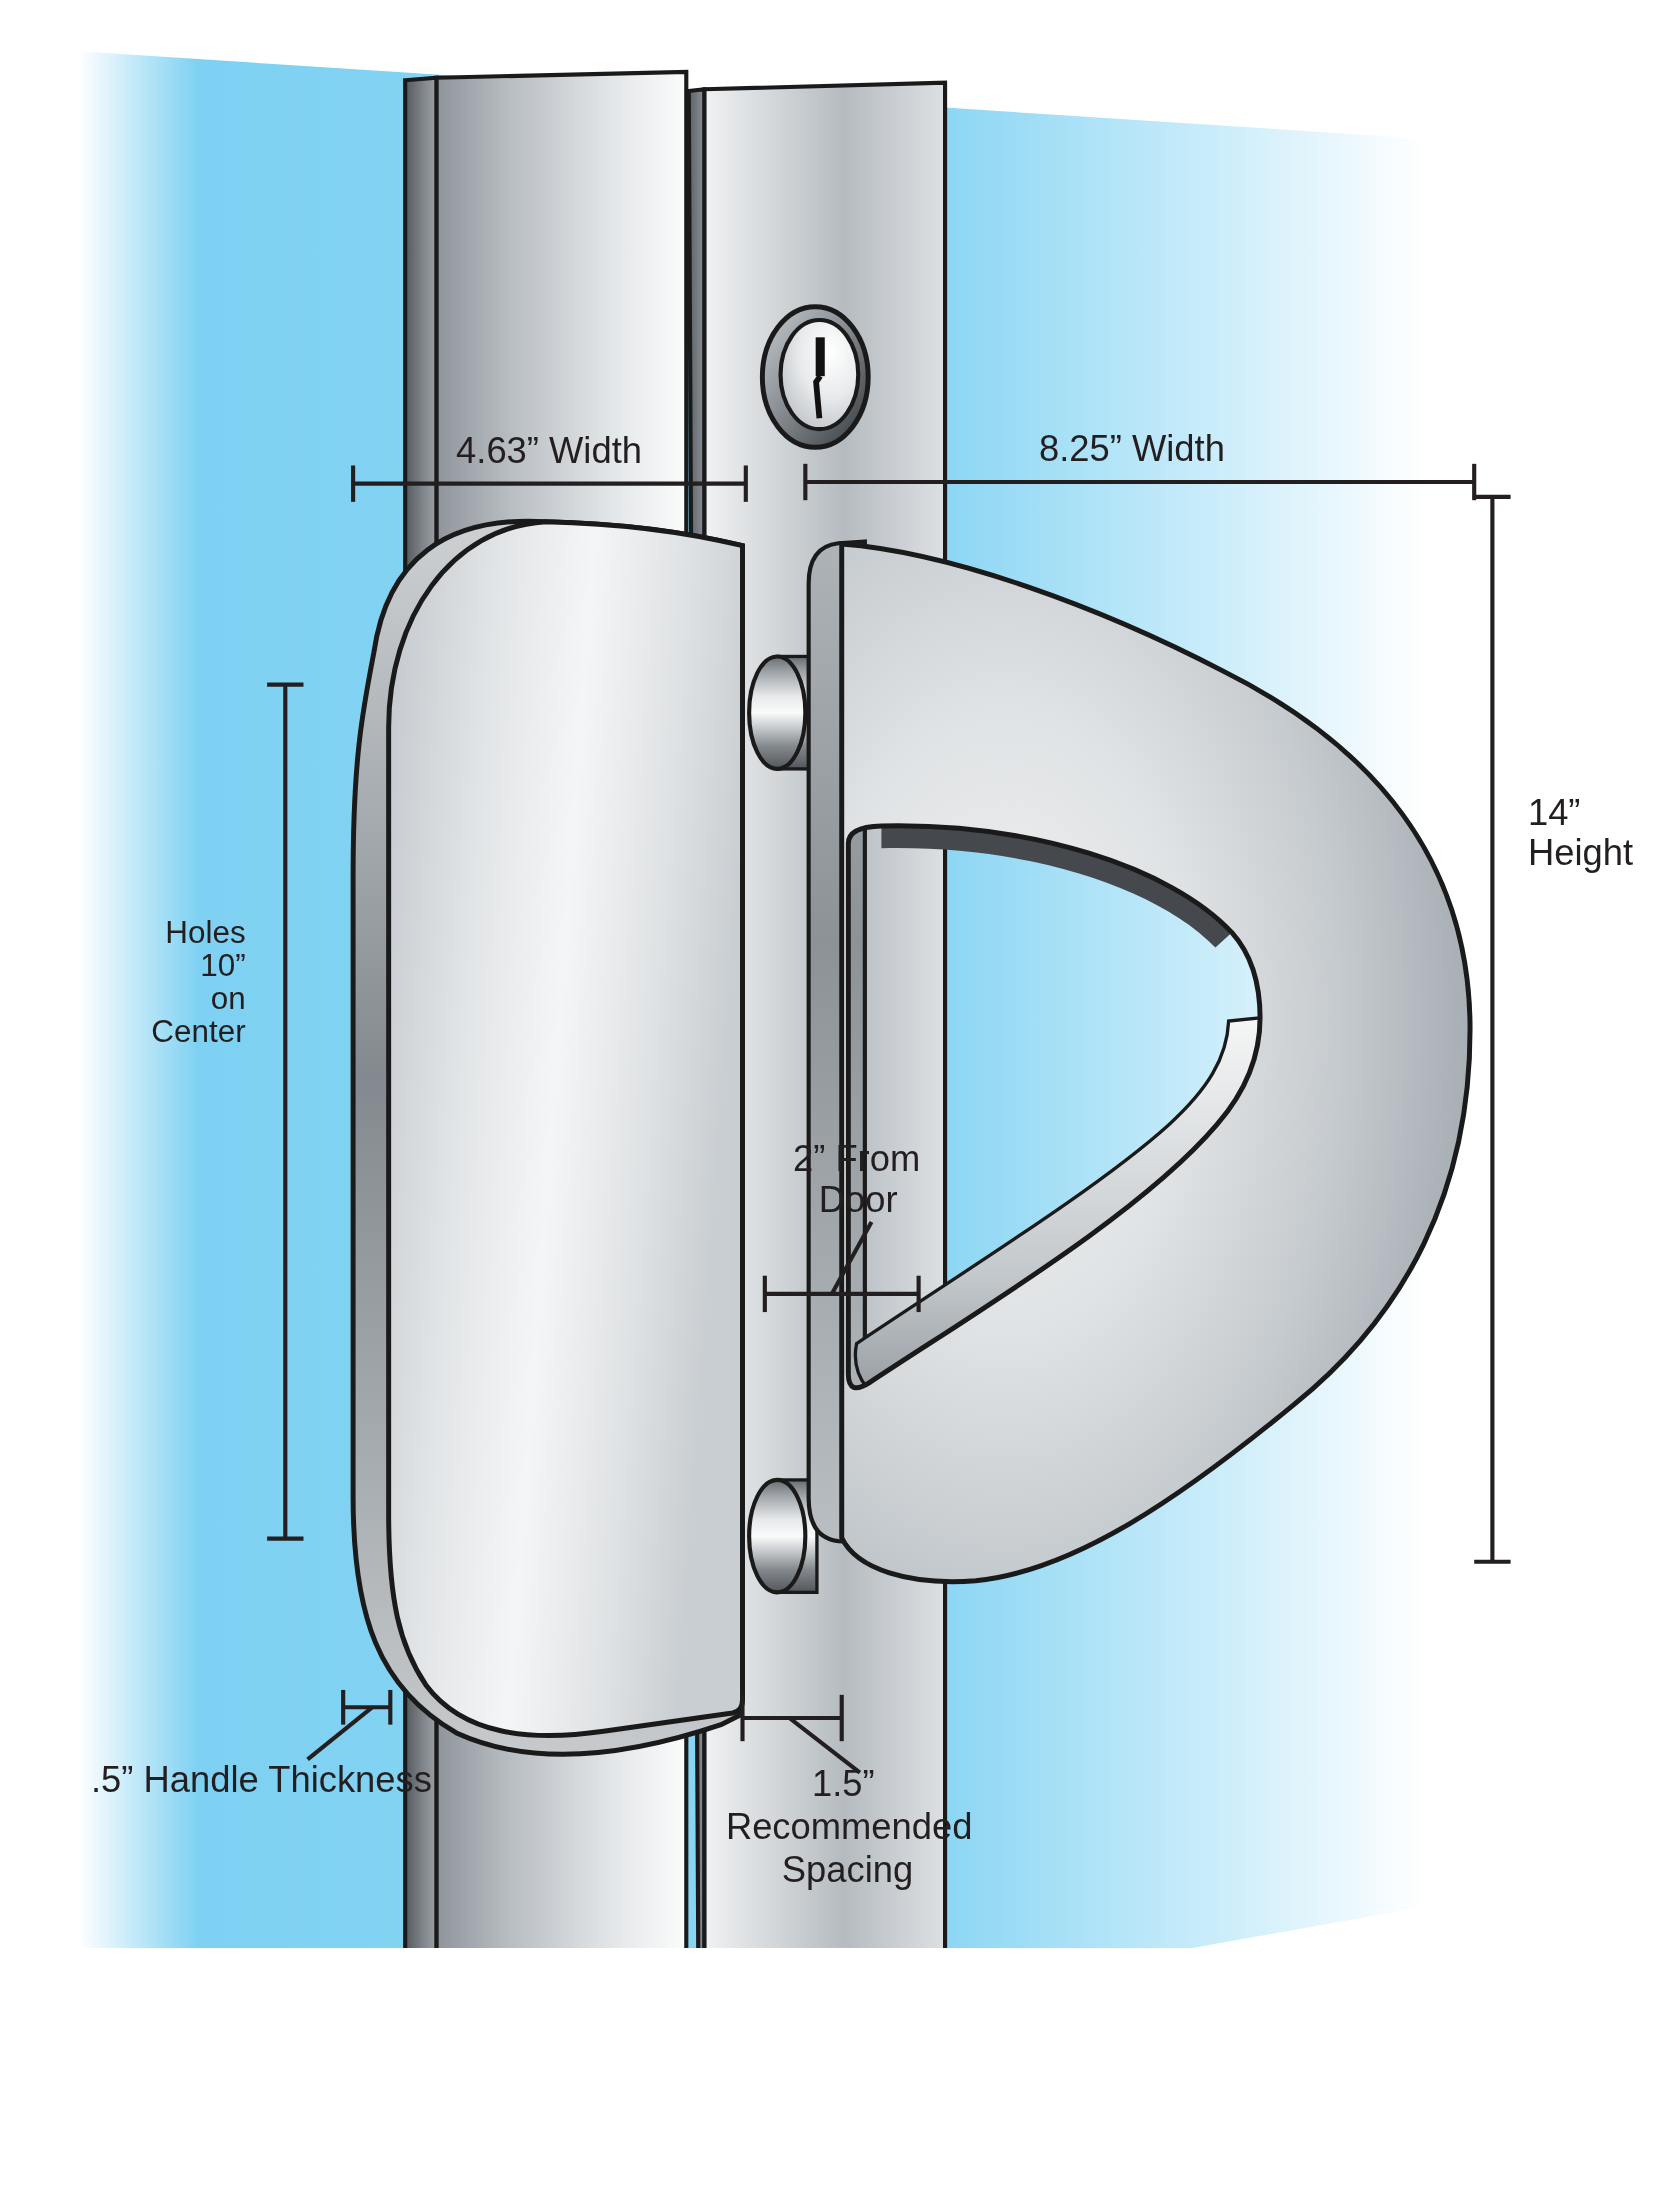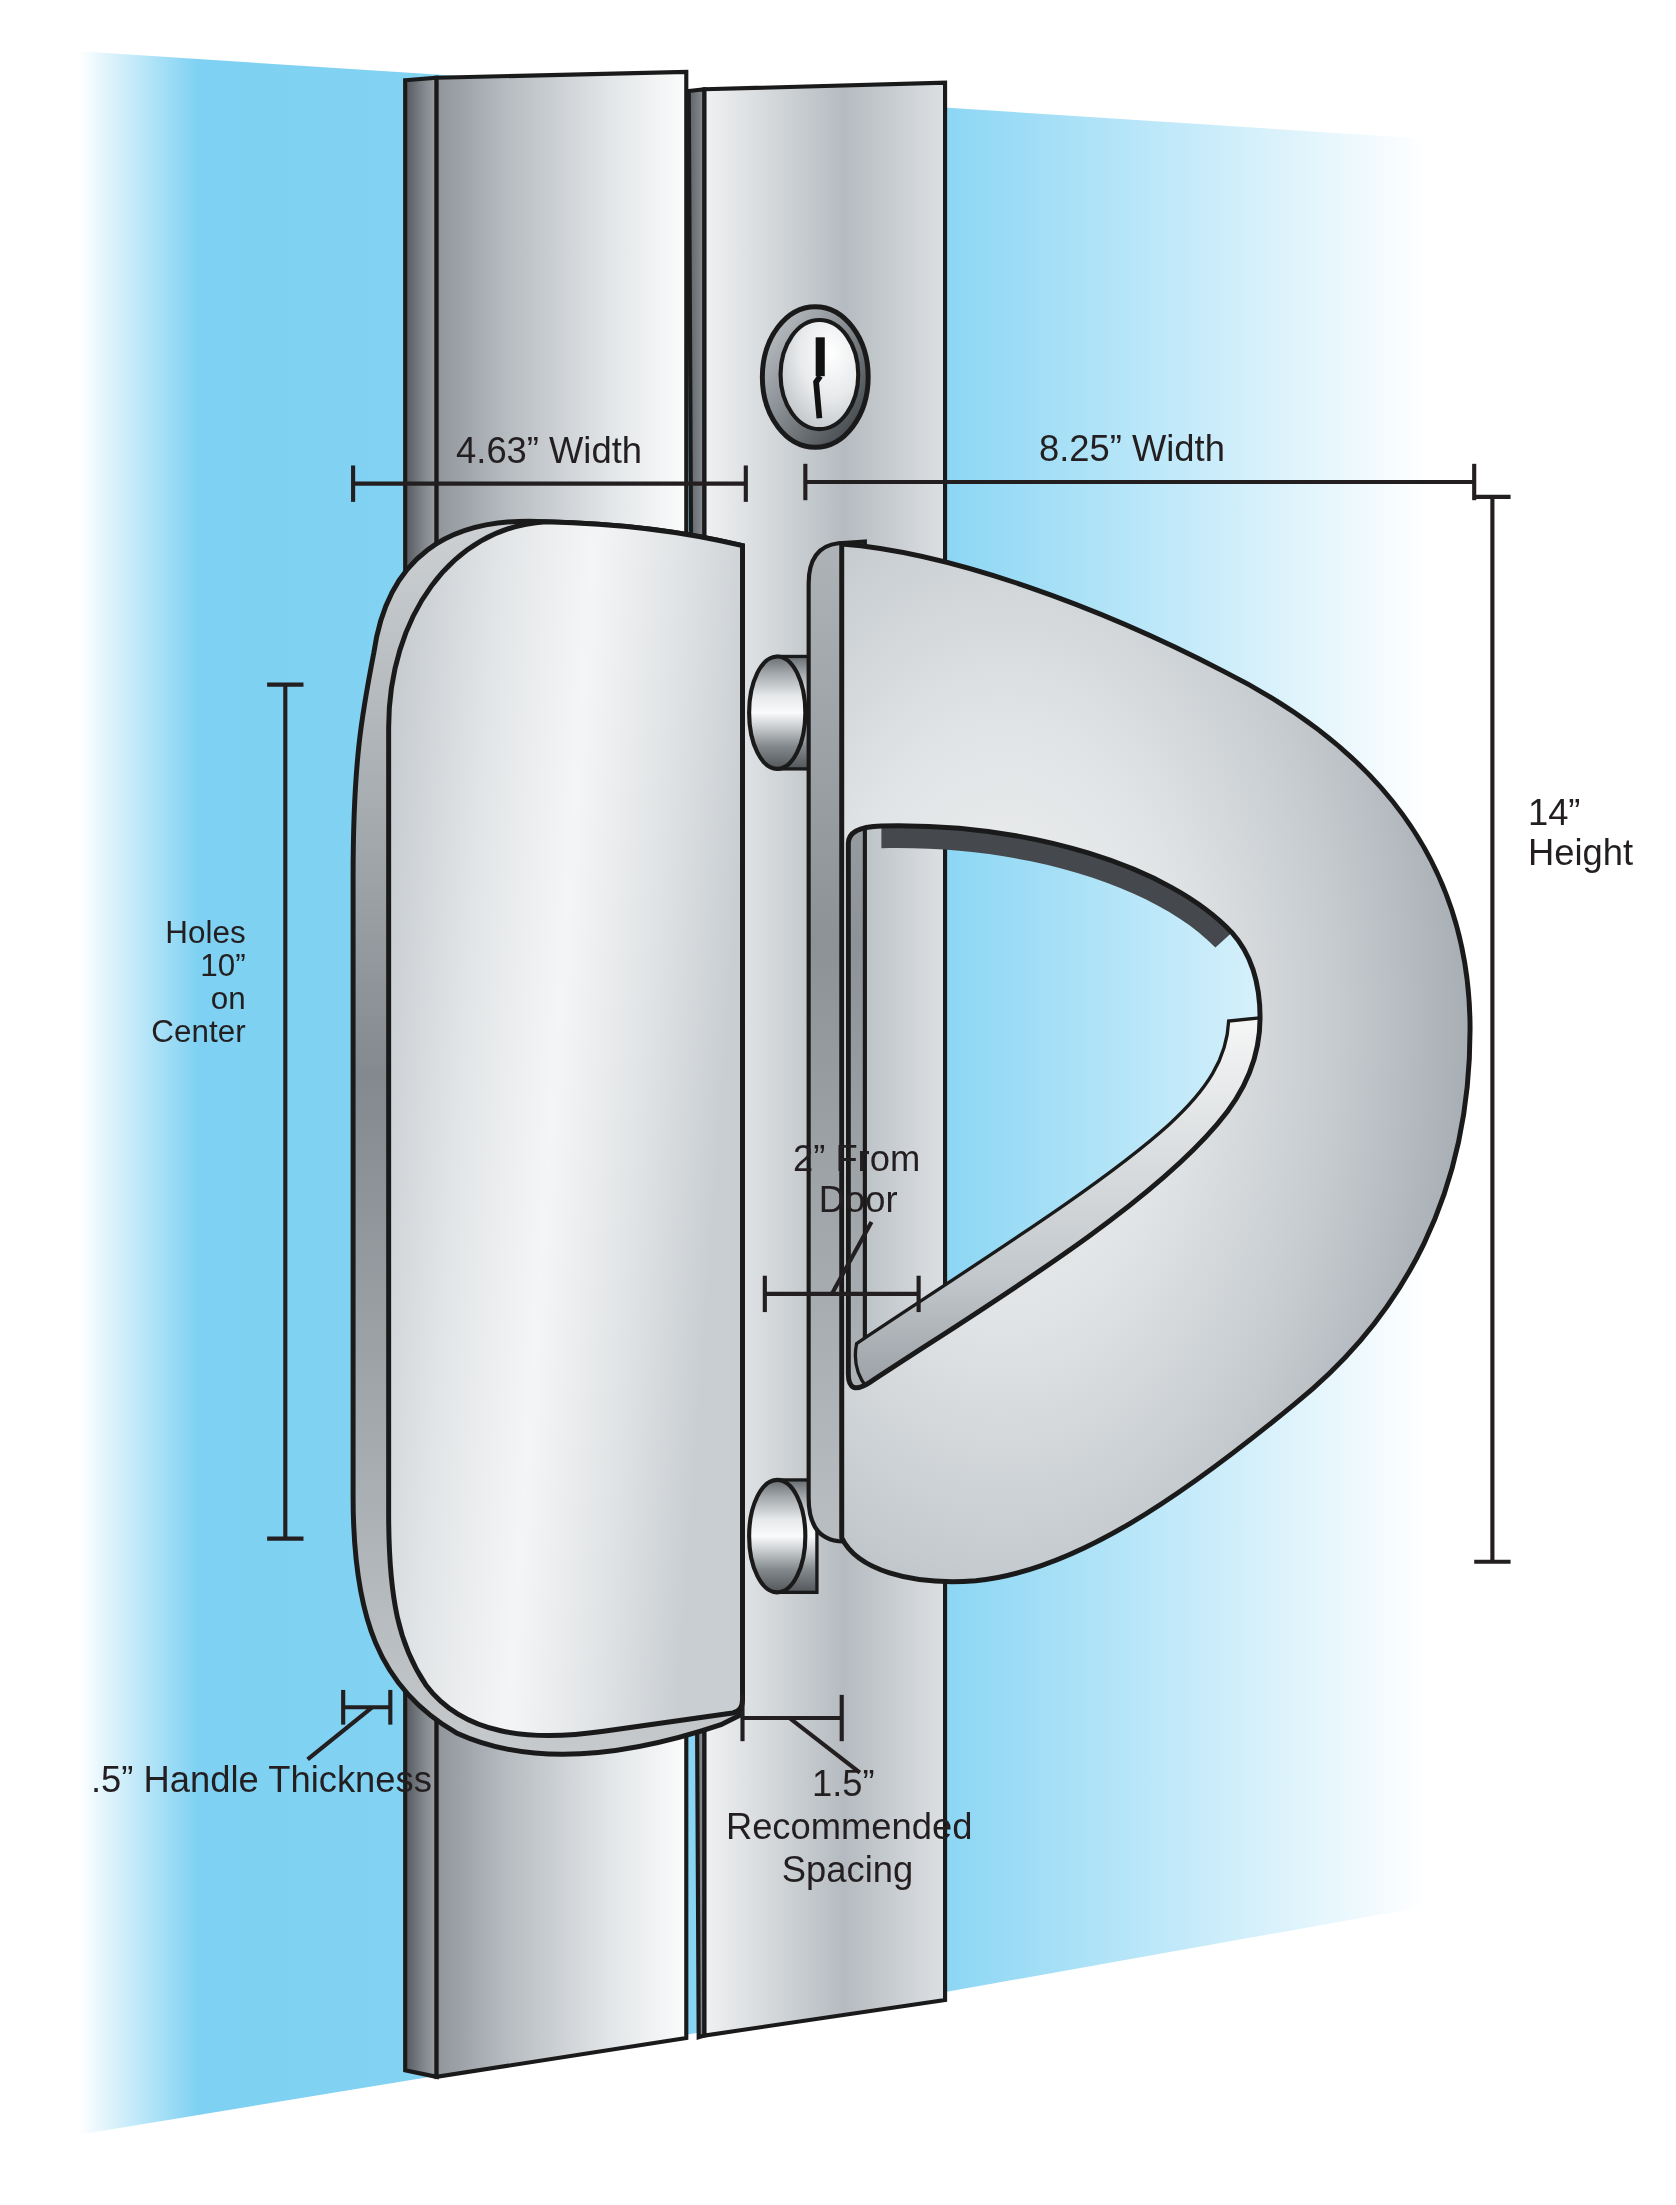--- a/index.html
+++ b/index.html
@@ -1,16 +1,16 @@
 <!DOCTYPE html>
 <html style="font-size:13.2px"><head>
 <meta charset="utf-8">
 <style>
   html,body{margin:0;padding:0;background:#fff;}
-  .stage{position:relative;width:1676px;height:2205px;background:#fff;overflow:hidden;
+  .stage{position:relative;width:1676px;height:1948px;background:#fff;overflow:hidden;
          font-family:"Liberation Sans",sans-serif;border-radius:11px;}
   svg{display:block;}
   text{font-family:"Liberation Sans",sans-serif;fill:#231f20;}
   .dim-label{font-size:44px;}
   .dim-label-sm{font-size:38px;}
 </style>
 </head>
 <body>
 
 <div class="stage">

